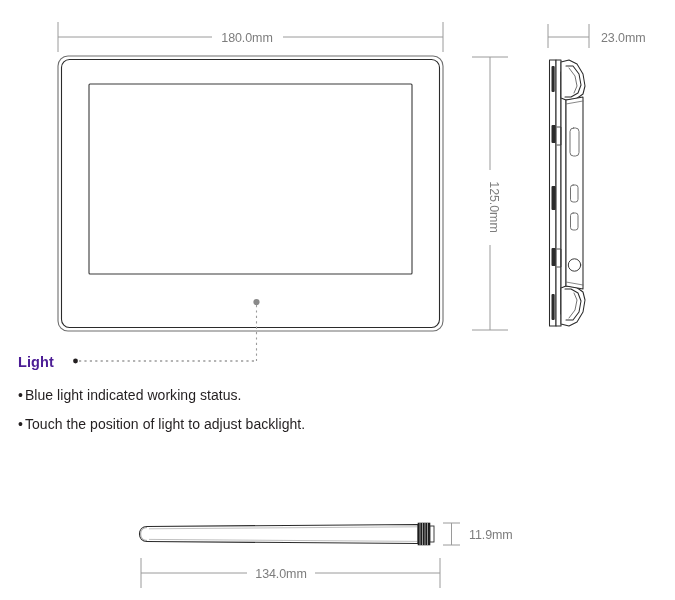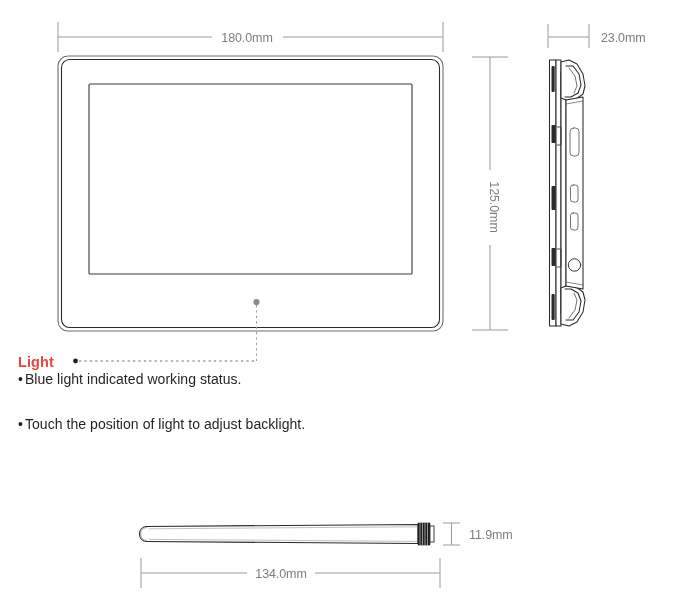--- a/index.html
+++ b/index.html
@@ -39,37 +39,37 @@
     left: 0;
     top: 0;
     width: 675px;
   }
   .note-light {
     position: absolute;
     left: 18px;
     top: 354px;
     font-size: 14.5px;
     font-weight: bold;
-    color: #ef4444;
+    color: #4c1d95;
     letter-spacing: 0.1px;
     white-space: nowrap;
   }
   .bullet-line {
     position: absolute;
     left: 18px;
     font-size: 14px;
     color: #231f20;
     white-space: nowrap;
     letter-spacing: 0.05px;
   }
   .bullet-line .b-dot {
     display: inline-block;
     margin-right: 2px;
   }
-  .bl-1 { top: 371px; }
+  .bl-1 { top: 387px; }
   .bl-2 { top: 416px; }
 </style>
 </head>
 <body>
 
 <div id="stage">
 
   <svg class="drawing" viewBox="0 0 675 600">
 
     <g>

